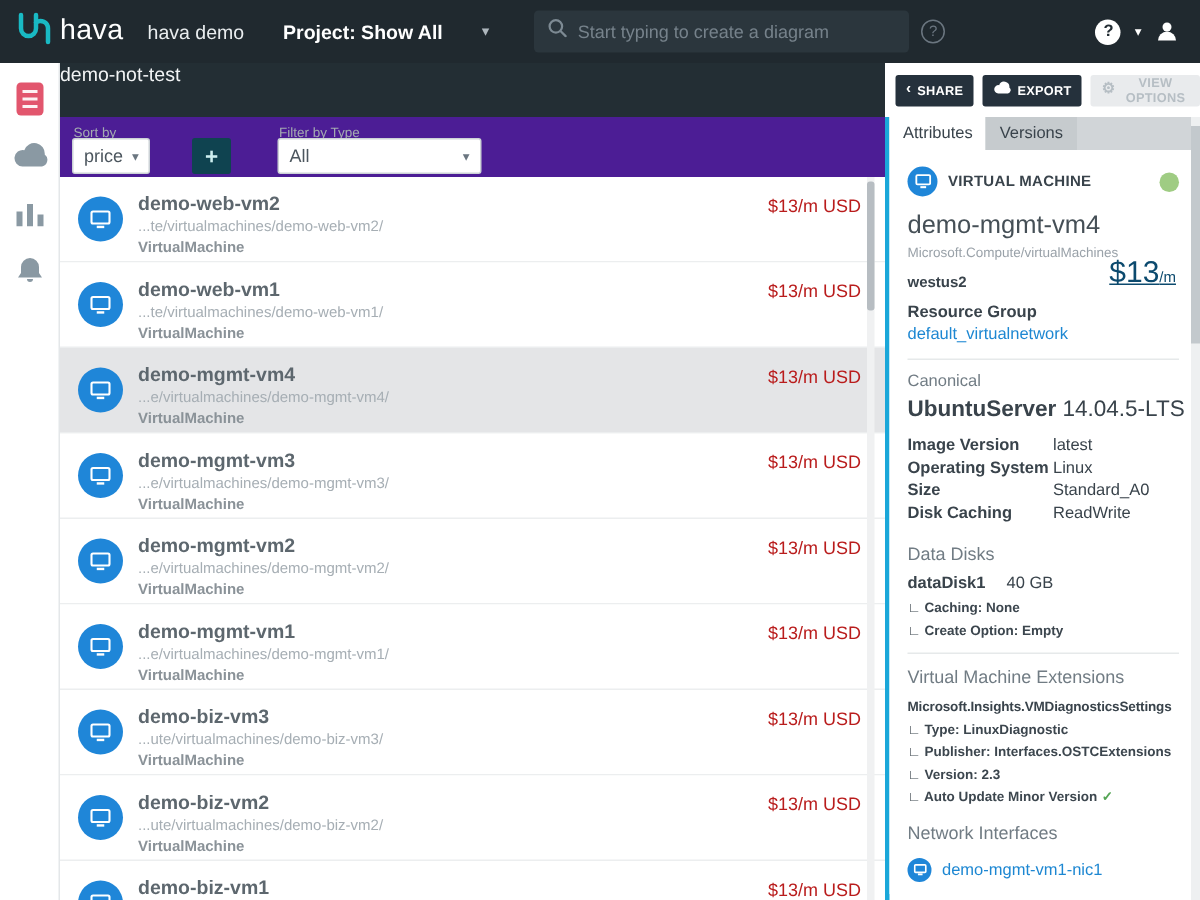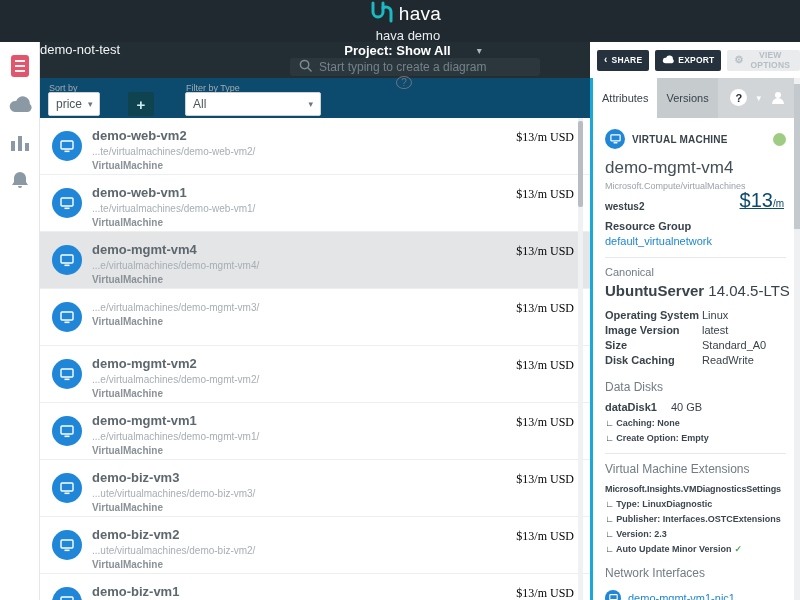--- a/index.html
+++ b/index.html
@@ -1,20 +1,20 @@
 <!DOCTYPE html>
 <html><head>
 <meta charset="utf-8">
 <style>
   *{margin:0;padding:0;box-sizing:border-box;}
   html,body{width:800px;height:600px;}
   body{font-family:"Liberation Sans",sans-serif;background:#fff;position:relative;overflow:hidden;}
 
   
-  .navbar{position:absolute;top:0;left:0;right:0;height:42px;background:#20292f;display:flex;align-items:center;z-index:10;flex-direction:column;}
+  .navbar{position:absolute;top:0;left:0;right:0;height:42px;background:#20292f;display:flex;align-items:center;z-index:10;}
   .brand{display:flex;align-items:center;gap:4px;margin-left:10px;}
   .brand-name{color:#fff;font-size:19px;letter-spacing:.3px;}
   .nav-workspace{color:#e9edef;font-size:13px;margin-left:16px;}
   .nav-project{display:flex;align-items:center;color:#fff;font-size:13px;font-weight:bold;margin-left:26px;cursor:pointer;}
   .nav-project .caret{color:#aeb7bd;font-size:10px;margin-left:26px;font-weight:normal;}
   .nav-search{margin-left:30px;width:250px;height:28px;background:#2b363d;border-radius:3px;display:flex;align-items:center;padding:0 9px;gap:7px;}
   .nav-search input{flex:1;background:transparent;border:0;outline:none;color:#cfd6db;font-size:12px;font-family:inherit;}
   .nav-search input::placeholder{color:#76828b;}
   .nav-help-outline{width:16px;height:16px;border:1px solid #6b7680;border-radius:50%;color:#6b7680;font-size:10px;display:flex;align-items:center;justify-content:center;margin-left:8px;cursor:pointer;}
   .nav-right{margin-left:auto;display:flex;align-items:center;gap:9px;margin-right:14px;}
@@ -22,46 +22,46 @@
   .nav-caret{color:#fff;font-size:9px;cursor:pointer;}
   .nav-user{cursor:pointer;display:flex;align-items:center;}
 
   
   .iconbar{position:absolute;top:42px;left:0;width:40px;bottom:0;background:#fff;border-right:1px solid #e4e7e9;display:flex;flex-direction:column;align-items:center;padding-top:13px;gap:12px;z-index:5;}
   .ibtn{width:26px;height:26px;display:flex;align-items:center;justify-content:center;cursor:pointer;}
 
   
   .main{position:absolute;top:42px;left:40px;right:210px;bottom:0;background:#fff;}
   .main-header{height:36px;background:#232e34;color:#f2f4f5;font-size:13px;display:flex;align-items:flex-start;}
-  .toolbar{height:40px;position:relative;background:#0c4a6e;}
+  .toolbar{height:40px;position:relative;background:#4c1d95;}
   .tool-label{position:absolute;font-size:9px;color:#a4abb1;}
   .select{position:absolute;height:24px;border:1px solid #ccd2d6;border-radius:2px;background:#fff;display:flex;align-items:center;justify-content:space-between;padding:0 7px;font-size:12px;color:#4c565e;cursor:pointer;}
   .select .caret{font-size:9px;color:#6b7680;margin-left:6px;}
   .plus-btn{position:absolute;left:88px;top:14px;width:26px;height:24px;background:#0f4350;color:#cdeff0;border:0;border-radius:2px;font-size:15px;font-weight:bold;cursor:pointer;display:flex;align-items:center;justify-content:center;font-family:inherit;}
 
   .list{position:absolute;top:76px;left:0;right:0;bottom:0;overflow:hidden;background:#fff;}
   .row{position:relative;height:57px;border-bottom:1px solid #eceeef;display:flex;padding:10px 90px 0 12px;cursor:pointer;background:#fff;}
   .row.selected{background:#e4e5e7;}
   .row-icon{flex:0 0 30px;width:30px;height:30px;border-radius:50%;background:#1f86d8;display:flex;align-items:center;justify-content:center;margin-right:10px;margin-top:3px;}
   .row-name{font-size:13px;font-weight:bold;color:#5d676e;}
   .row-path{font-size:10px;color:#a6aeb4;margin-top:3px;}
   .row-type{font-size:10px;font-weight:bold;color:#8a9298;margin-top:3px;}
-  .row-price{position:absolute;right:16px;top:12px;font-size:12px;color:#000000;font-family:Liberation Serif, serif;}
+  .row-price{position:absolute;right:16px;top:12px;font-size:12px;color:#b91c1c;}
   .list-scroll-track{position:absolute;right:7px;top:0;bottom:0;width:5px;background:#f0f1f2;cursor:pointer;}
   .list-scroll-thumb{position:absolute;right:7px;top:3px;height:86px;width:5px;background:#b7bdc2;border-radius:2px;cursor:grab;}
 
   
   .panel{position:absolute;top:42px;right:0;width:210px;bottom:0;background:#fff;}
   .panel-actions{height:36px;display:flex;align-items:center;gap:6px;padding-left:7px;background:#fff;}
   .btn{height:21px;border:0;border-radius:2px;font-size:8.5px;font-weight:bold;font-family:inherit;display:flex;align-items:center;gap:4px;padding:0 7px;cursor:pointer;letter-spacing:.2px;}
   .btn-dark{background:#25313c;color:#fff;}
   .btn-light{background:#e9ebed;color:#b6bec4;}
   .btn .bicon{font-size:10px;line-height:1;}
   .panel-body{position:absolute;top:36px;left:0;right:0;bottom:0;border-left:3px solid #1aa7d9;}
-  .tabs{height:40px;background:#d1d5d8;display:flex;}
+  .tabs{height:22px;background:#d1d5d8;display:flex;}
   .tab{padding:0 9px;font-size:11px;display:flex;align-items:center;cursor:pointer;color:#39434b;}
   .tab.active{background:#fff;}
   .tab.inactive{background:#c6cbce;}
   .panel-content{padding:11px 14px 0 12px;background:#fff;height:calc(100% - 26px);overflow:hidden;position:relative;}
 
   .res-head{display:flex;align-items:center;gap:7px;}
   .pvm-icon{width:20px;height:20px;border-radius:50%;background:#1f86d8;display:flex;align-items:center;justify-content:center;flex:0 0 20px;}
   .res-kind{font-size:10px;font-weight:bold;color:#39434b;letter-spacing:.2px;}
   .status-dot{margin-left:auto;width:13px;height:13px;border-radius:50%;background:#9fcc83;}
   .res-name{font-size:17px;color:#454f56;margin-top:9px;}
@@ -236,20 +236,21 @@
     </div>
 
     <div class="row">
       <div class="row-icon">
           <svg width="14" height="13" viewBox="0 0 14 13">
             <rect x="1" y="1" width="12" height="8" rx="1" fill="none" stroke="#fff" stroke-width="1.4"></rect>
             <rect x="4.5" y="10.5" width="5" height="1.6" fill="#fff"></rect>
           </svg>
         </div>
       <div>
+        <div class="row-name">demo-mgmt-vm3</div>
         <div class="row-path">...e/virtualmachines/demo-mgmt-vm3/</div>
         <div class="row-type">VirtualMachine</div>
       </div>
       <div class="row-price">$13/m USD</div>
     </div>
 
     <div class="row">
       <div class="row-icon">
           <svg width="14" height="13" viewBox="0 0 14 13">
             <rect x="1" y="1" width="12" height="8" rx="1" fill="none" stroke="#fff" stroke-width="1.4"></rect>
@@ -378,26 +379,26 @@
 
       <div class="hr"></div>
 
       <div class="sec-muted">Canonical</div>
       <div class="offer-line">
         <span class="offer">UbuntuServer</span> <span>14.04.5-LTS</span>
       </div>
 
       <div class="attr-table">
         <div class="attr-row">
+          <span class="attr-label">Image Version</span>
+          <span>latest</span>
+        </div>
+        <div class="attr-row">
           <span class="attr-label">Operating System</span>
           <span>Linux</span>
-        </div>
-        <div class="attr-row">
-          <span class="attr-label">Image Version</span>
-          <span>latest</span>
         </div>
         <div class="attr-row">
           <span class="attr-label">Size</span>
           <span>Standard_A0</span>
         </div>
         <div class="attr-row">
           <span class="attr-label">Disk Caching</span>
           <span>ReadWrite</span>
         </div>
       </div>

